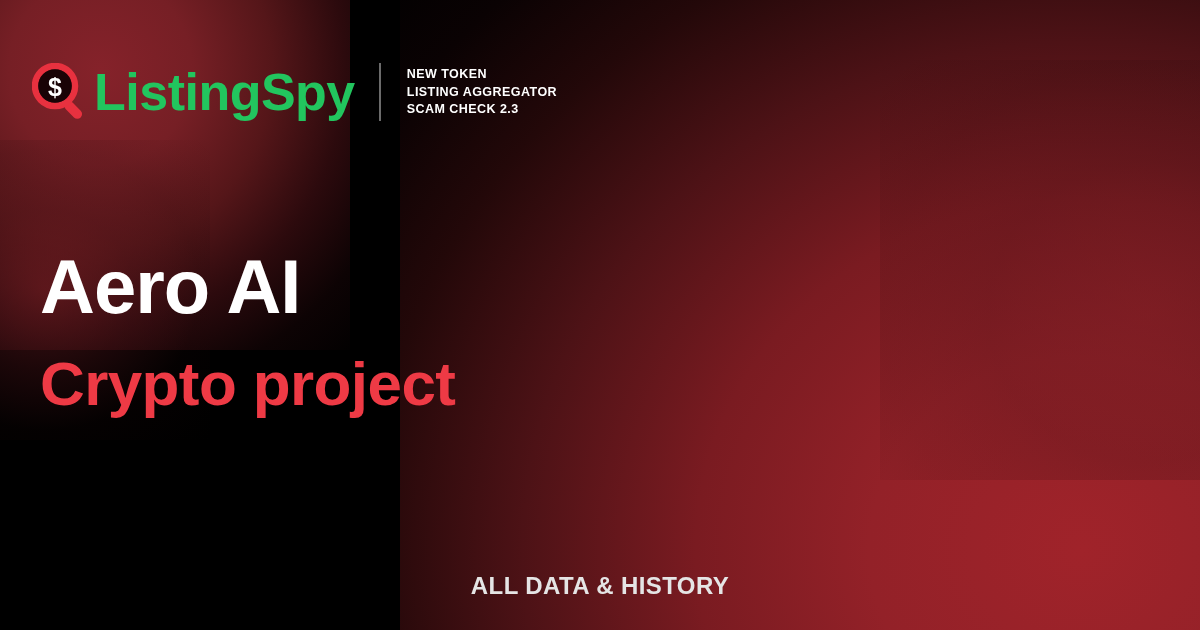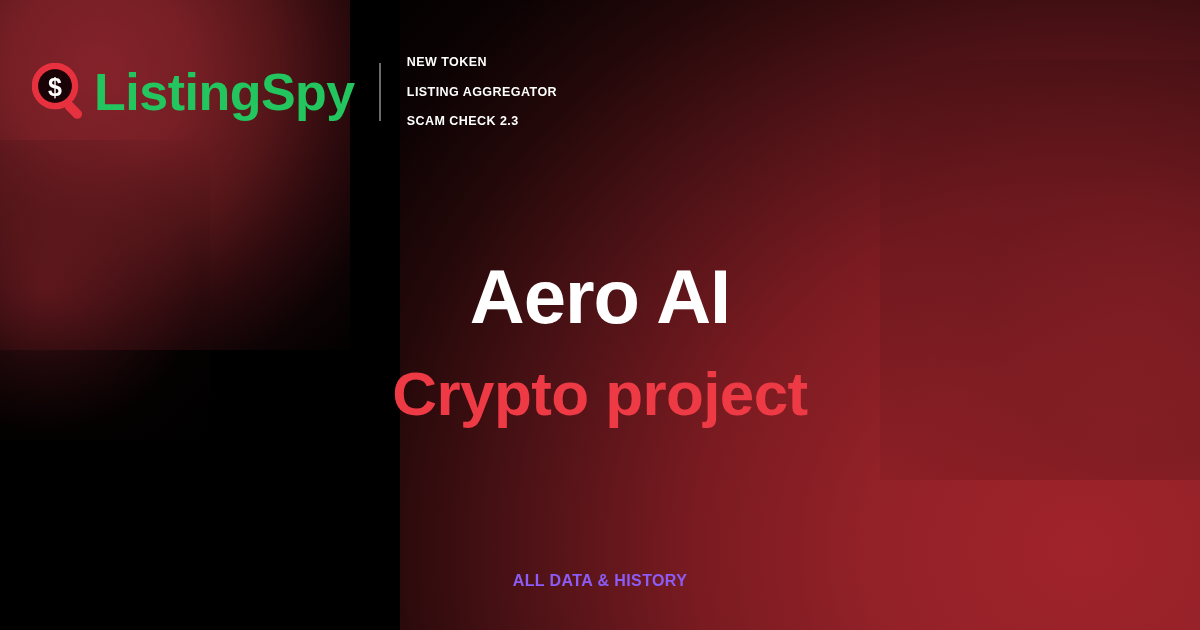--- a/index.html
+++ b/index.html
@@ -110,39 +110,39 @@
     height: 58px;
     background: #6b6b6b;
     margin: 0 26px 0 24px;
     flex: 0 0 2px;
   }
 
   .brand-tagline {
     display: flex;
     flex-direction: column;
     justify-content: center;
-    gap: 15px;
+    gap: 3px;
   }
 
   .brand-tagline span {
     font-size: 12.5px;
     font-weight: 700;
     letter-spacing: 0.45px;
     line-height: 1.18;
     color: #ffffff;
     white-space: nowrap;
   }
 
   
   .hero {
     position: absolute;
     left: 0;
     right: 0;
-    top: 258px;
-    text-align: center;
+    top: 248px;
+    padding-left: 40px;
   }
 
   .hero-title {
     font-size: 76px;
     font-weight: 700;
     letter-spacing: -1px;
     line-height: 1.02;
     color: #ffffff;
     margin: 0;
     white-space: nowrap;
@@ -161,24 +161,24 @@
   
   .footer {
     position: absolute;
     left: 0;
     right: 0;
     top: 572px;
     text-align: center;
   }
 
   .footer-text {
-    font-size: 16px;
+    font-size: 24px;
     font-weight: 700;
     letter-spacing: 0.4px;
-    color: #8b5cf6;
+    color: #e5e5e5;
     white-space: nowrap;
   }
 </style>
 </head>
 <body>
 
 <div class="canvas">
 
   <div class="glow glow-bottom-right"></div>
   <div class="glow glow-top-left"></div>

